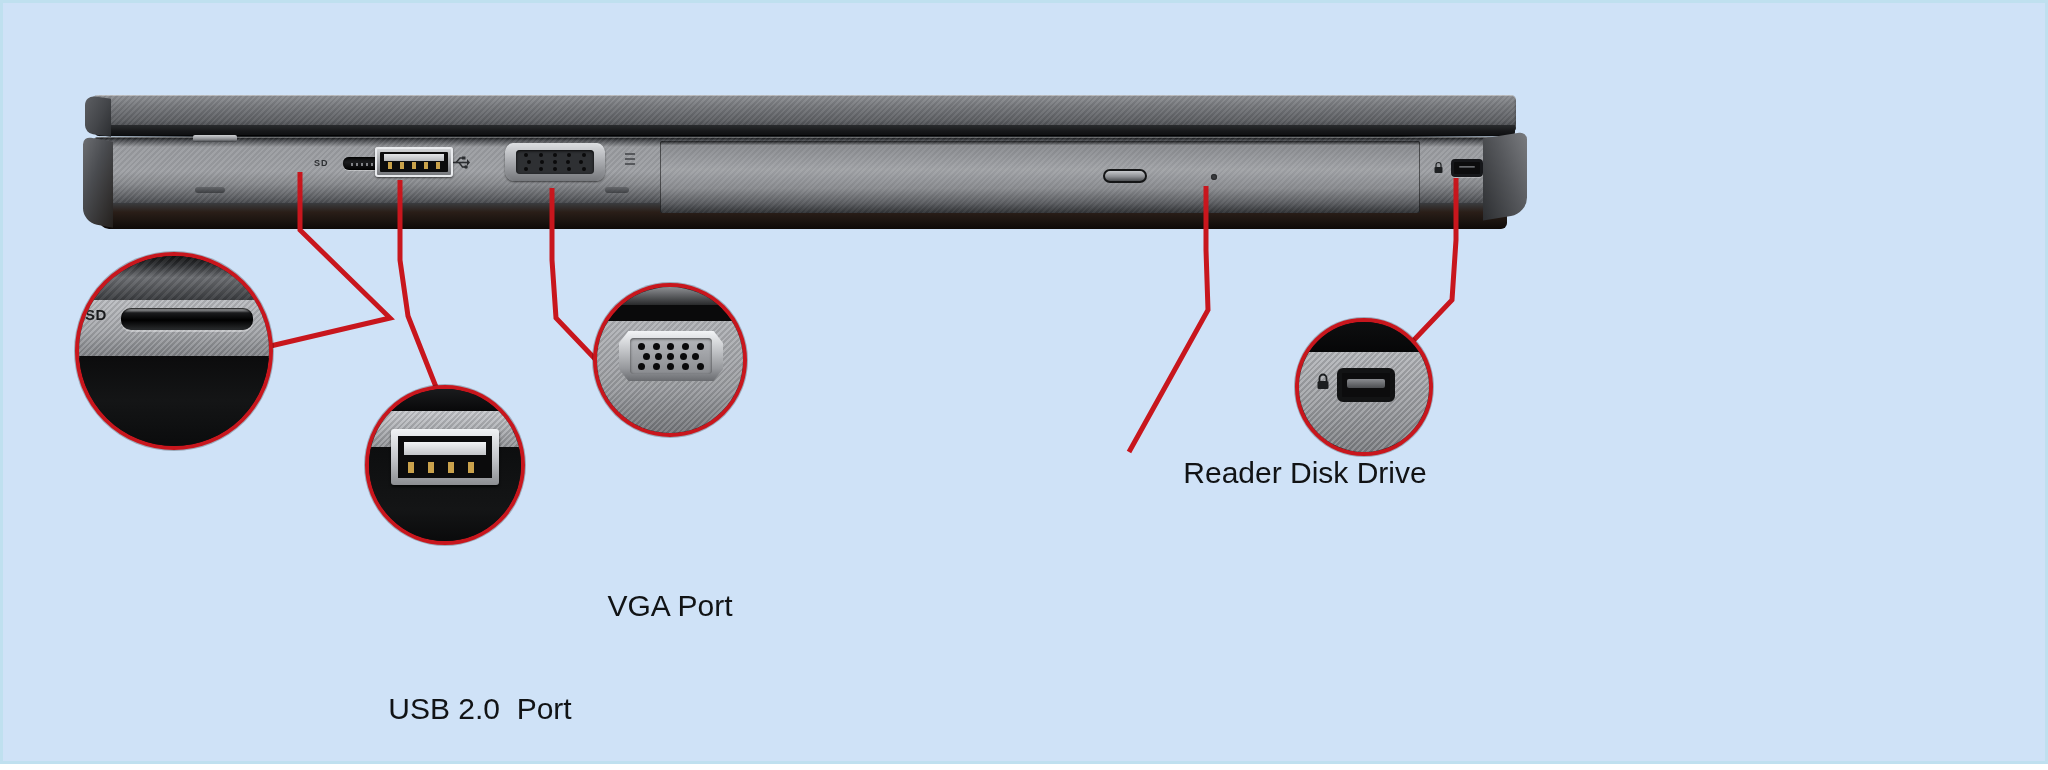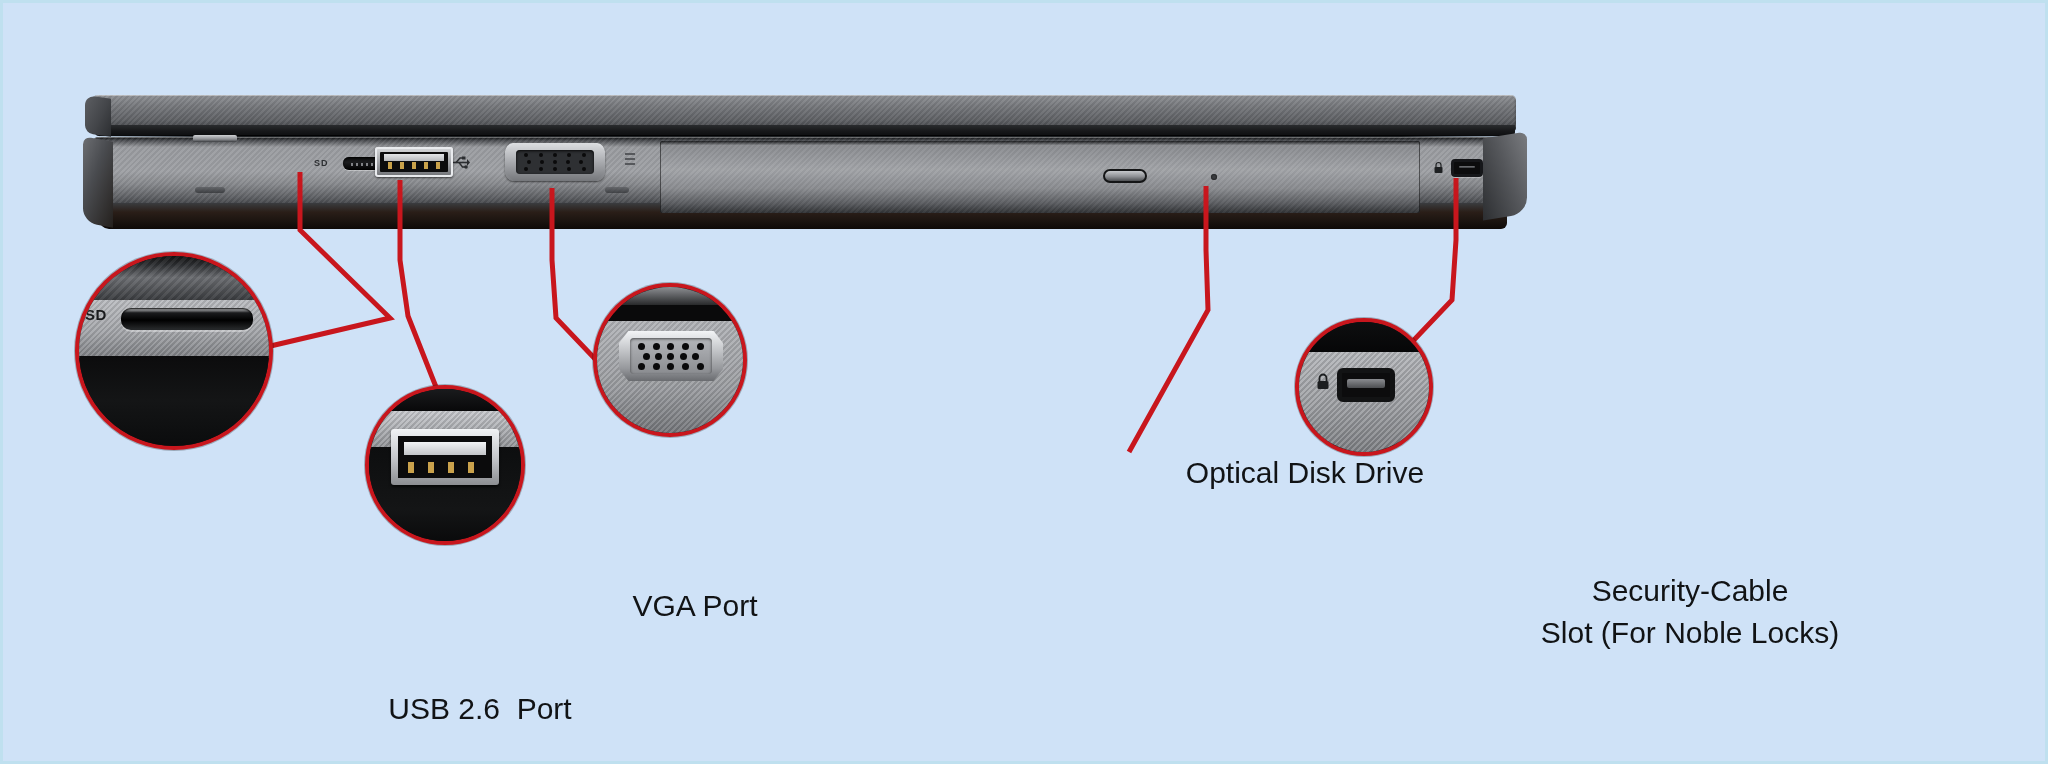--- a/index.html
+++ b/index.html
@@ -411,21 +411,21 @@
     position: absolute;
     color: #111315;
     font-family: "Liberation Sans", sans-serif;
     font-size: 30px;
     line-height: 42px;
     text-align: center;
     white-space: pre;
   }
   #label-sd   { left: 40px;  top: 570px; width: 260px; }
   #label-usb  { left: 330px; top: 688px; width: 300px; }
-  #label-vga  { left: 545px; top: 585px; width: 300px; text-align: center; }
+  #label-vga  { left: 520px; top: 585px; width: 300px; text-align: center; }
   #label-odd  { left: 1115px;top: 452px; width: 380px; }
   #label-sec  { left: 1460px;top: 570px; width: 460px; }
 </style>
 </head>
 <body>
 
 <div id="stage">
 
   <div id="frame-border"></div>
 
@@ -589,22 +589,20 @@
         <svg width="16" height="19" viewBox="0 0 16 19" aria-hidden="true">
           <path d="M4.5 9 V6 a3.5 3.5 0 0 1 7 0 V9" stroke="#1c1e20" stroke-width="1.8" fill="none"></path>
           <rect x="2.5" y="9" width="11" height="8" rx="1.5" fill="#1c1e20"></rect>
         </svg>
       </div>
       <div class="sec-c-slot"></div>
     </div>
   </div>
 
 
-  <div id="label-usb" class="label">USB 2.6  Port</div>
+  <div id="label-usb" class="label">USB 2.0  Port</div>
 
   <div id="label-vga" class="label">VGA Port</div>
 
-  <div id="label-odd" class="label">Optical Disk Drive</div>
-
-  <div id="label-sec" class="label">Security-Cable
-Slot (For Noble Locks)</div>
+  <div id="label-odd" class="label">Reader Disk Drive</div>
+
 
 </div>
 
 </body></html>

